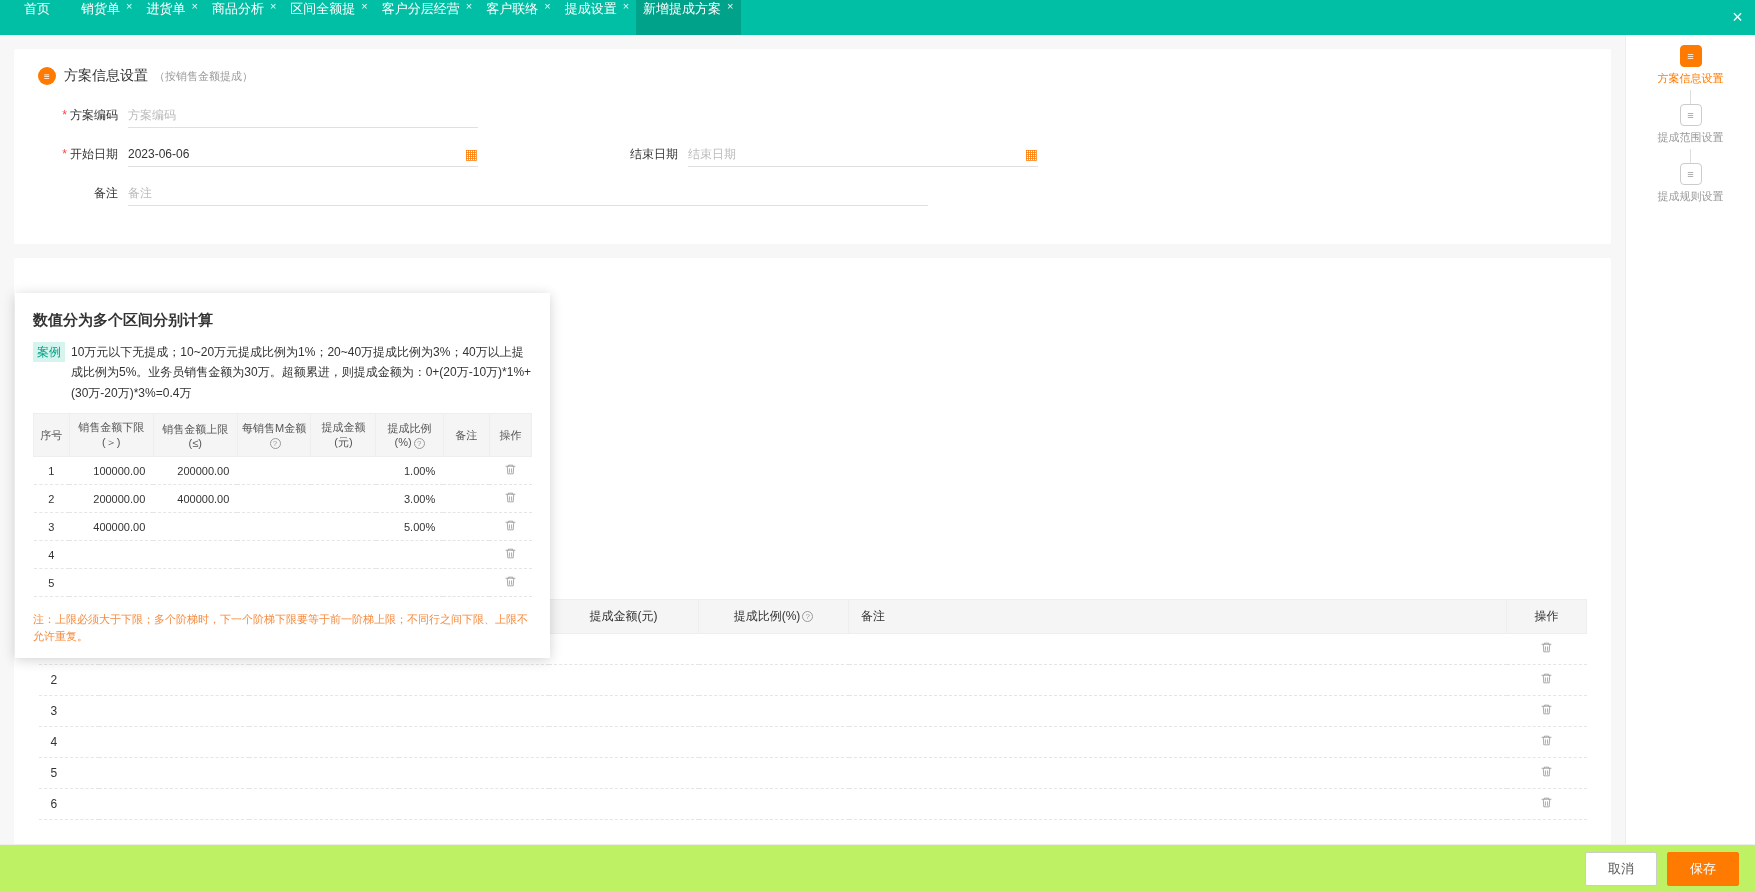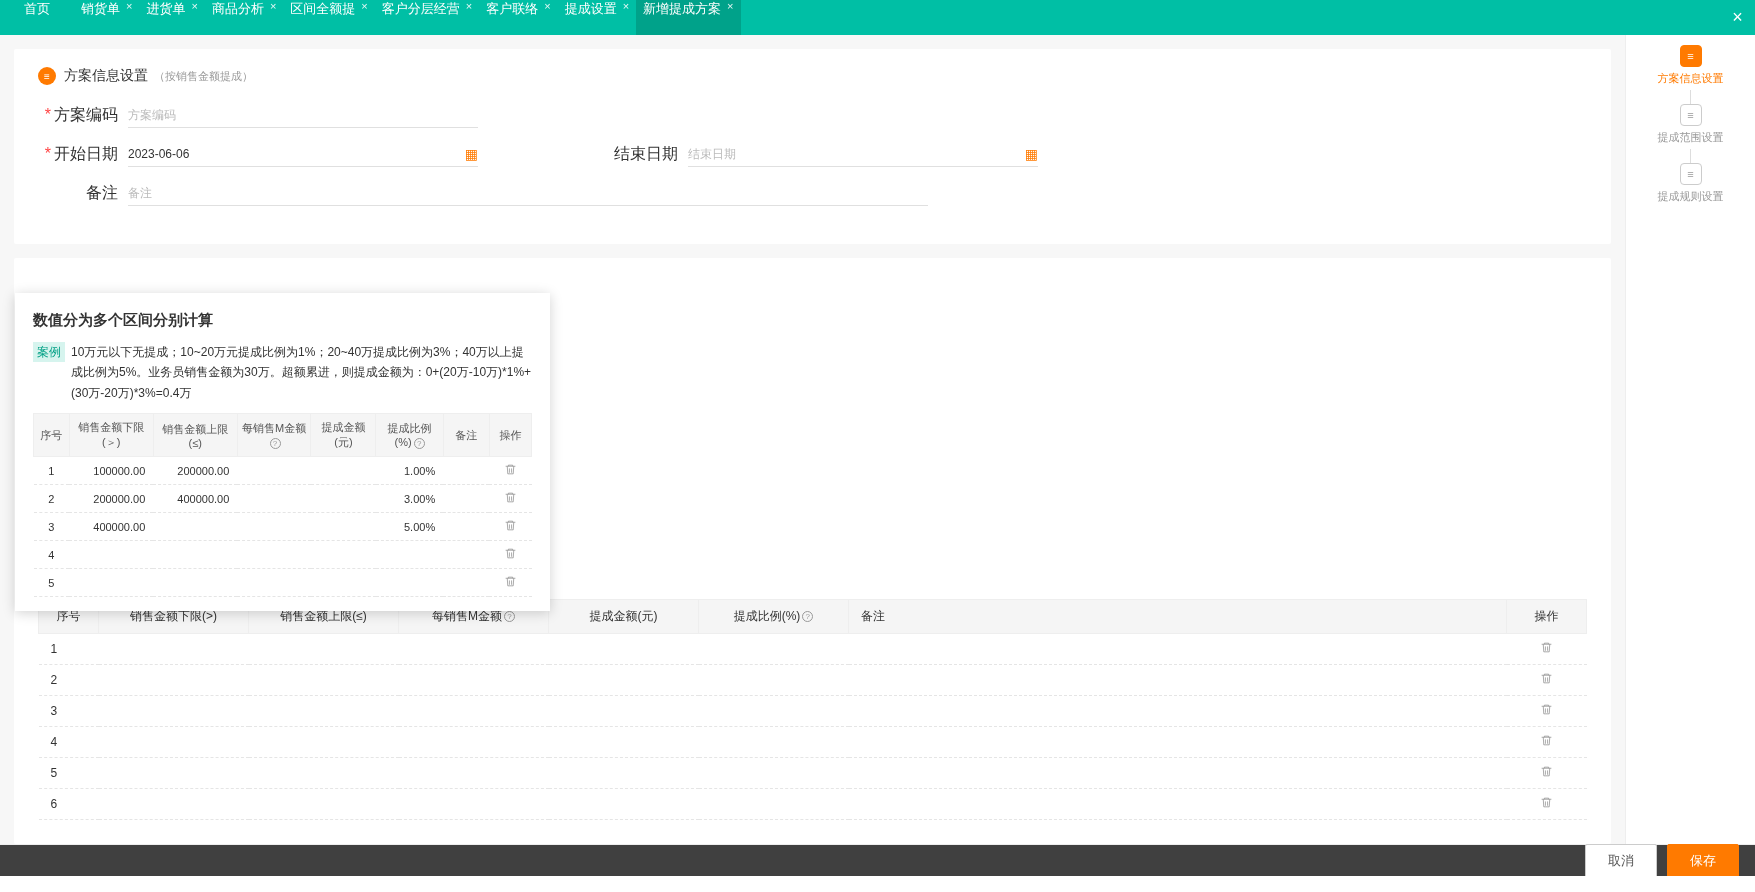--- a/index.html
+++ b/index.html
@@ -27,21 +27,21 @@
   
   .card { background: #fff; border-radius: 2px; padding: 18px 24px 24px; margin-bottom: 14px; }
   .card-head { display: flex; align-items: center; margin-bottom: 18px; }
   .card-icon { width: 18px; height: 18px; background: #ff7a00; border-radius: 50%; display: flex; align-items: center; justify-content: center; color: #fff; font-size: 10px; margin-right: 8px; }
   .card-title { font-size: 14px; color: #333; }
   .card-subtitle { font-size: 11px; color: #999; margin-left: 6px; }
   
   
   .form-row { display: flex; margin-bottom: 14px; }
   .form-group { display: flex; align-items: center; margin-right: 120px; }
-  .form-label { width: 90px; text-align: right; font-size: 16px; color: #333; padding-right: 10px; }
+  .form-label { width: 90px; text-align: right; font-size: 12px; color: #333; padding-right: 10px; }
   .form-label .req { color: #f44; margin-right: 3px; }
   .form-input-wrap { position: relative; width: 350px; border-bottom: 1px solid #e0e0e0; display: flex; align-items: center; }
   .form-input { border: none; outline: none; width: 100%; padding: 5px 0; font-size: 12px; background: transparent; }
   .form-input::placeholder { color: #bbb; }
   .form-input.setval { color: #333; }
   .date-icon { color: #ff7a00; font-size: 14px; position: absolute; right: 0; }
   
   .remark-wrap { width: 800px; }
 
   
@@ -68,21 +68,21 @@
   .popover-example { display: flex; font-size: 12px; color: #333; line-height: 1.7; margin-bottom: 10px; align-items: center; }
   .example-tag { background: #d6f4ee; color: #00a085; padding: 0 4px; margin-right: 6px; align-self: flex-start; flex-shrink: 0; }
   .popover-table { width: 100%; border-collapse: collapse; }
   .popover-table th { background: #f5f5f5; font-weight: normal; font-size: 11px; color: #555; padding: 6px 4px; text-align: center; border: 1px solid #eee; }
   .popover-table td { border-bottom: 1px dashed #e5e5e5; padding: 6px 4px; font-size: 11px; text-align: center; color: #333; }
   .popover-table td.right { text-align: right; padding-right: 8px; }
   .popover-note { font-size: 11px; color: #f68b3f; margin-top: 14px; line-height: 1.5; }
   .help-icon-sm { width: 11px; height: 11px; border: 1px solid #999; border-radius: 50%; color: #999; font-size: 8px; display: inline-flex; align-items: center; justify-content: center; margin-left: 2px; vertical-align: middle; }
   
   
-  .footer { height: 32px; background: #404040; border-top: 1px solid #eee; display: flex; align-items: center; justify-content: flex-end; padding: 12px 16px; gap: 10px; }
+  .footer { height: 48px; background: #bef264; border-top: 1px solid #eee; display: flex; align-items: center; justify-content: flex-end; padding: 12px 16px; gap: 10px; }
   .btn { padding: 7px 22px; font-size: 13px; border: 1px solid #ccc; background: #fff; color: #555; cursor: pointer; border-radius: 2px; }
   .btn.primary { background: #ff7a00; color: #fff; border-color: #ff7a00; }
   
   svg.trash { width: 13px; height: 13px; stroke: #888; fill: none; stroke-width: 1.3; }
 </style>
 </head>
 <body>
 
 <div class="tab-bar">
   <div class="tab first">
@@ -382,20 +382,21 @@
                 <td></td>
                 <td></td>
                 <td class="right"></td>
                 <td></td>
                 <td><span class="del-icon"><svg class="trash" viewBox="0 0 24 24">
                       <path d="M3 6h18M8 6V4h8v2M6 6l1 14h10l1-14M10 10v8M14 10v8"></path>
                     </svg></span></td>
               </tr>
             </tbody>
         </table>
+        <div class="popover-note">注：上限必须大于下限；多个阶梯时，下一个阶梯下限要等于前一阶梯上限；不同行之间下限、上限不允许重复。</div>
       </div>
     </div>
 
   </div>
 
   <div class="right-nav">
     <div class="nav-step">
       <div class="nav-step-icon active">≡</div>
       <div class="nav-step-label active">方案信息设置</div>
     </div>

